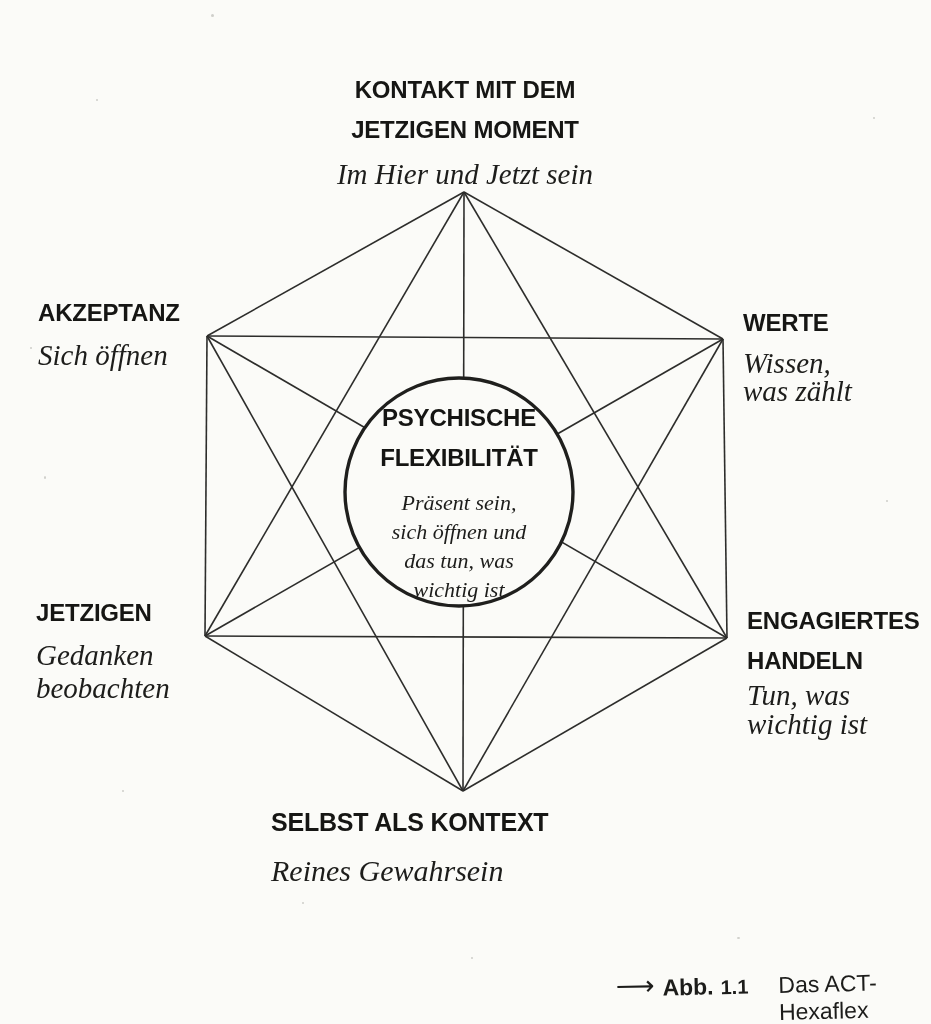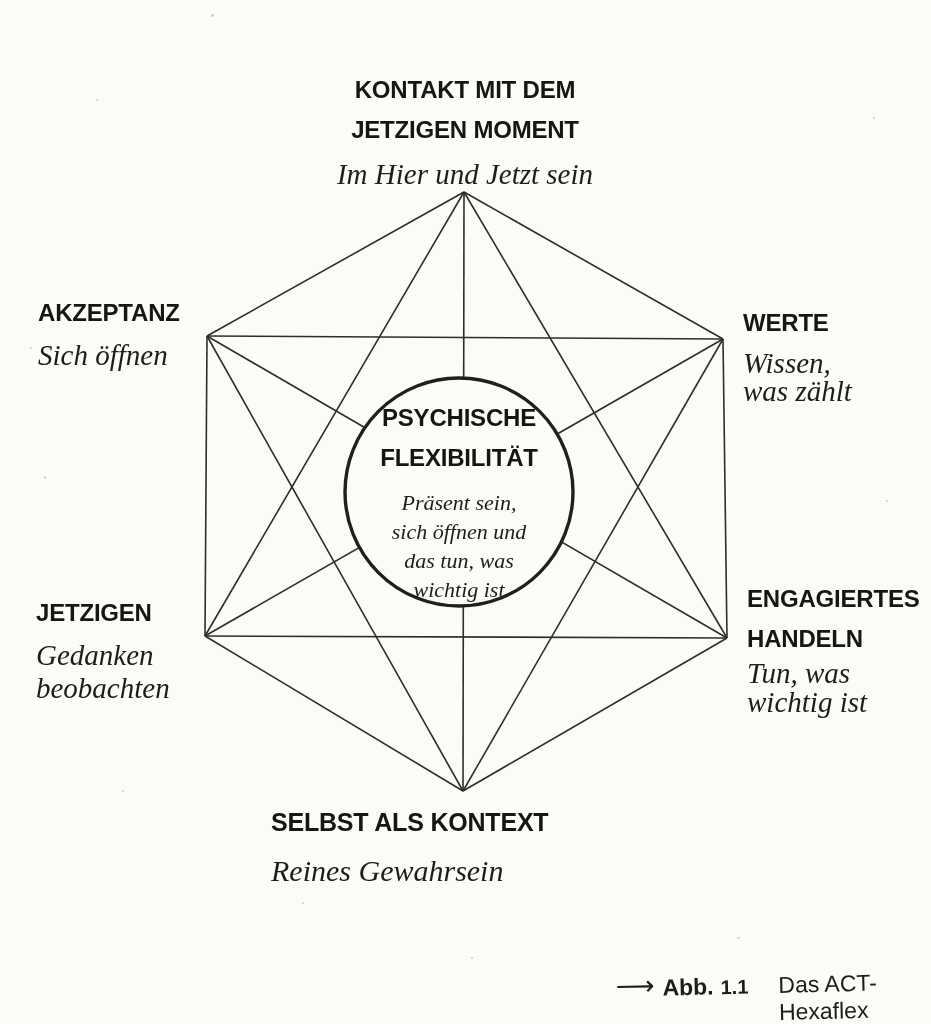--- a/index.html
+++ b/index.html
@@ -50,21 +50,21 @@
     white-space: pre-line;
     color: #1d1d1b;
   }
   
   .node-kontakt { left: 265px; top: 70px; width: 400px; text-align: center; }
   .node-kontakt .node-subtitle { margin-top: 8px; }
   
   .node-werte { left: 743px; top: 303px; width: 180px; }
   .node-werte .node-subtitle { margin-top: 6px; line-height: 28px; }
   
-  .node-engagiertes { left: 747px; top: 579px; width: 180px; }
+  .node-engagiertes { left: 747px; top: 601px; width: 180px; }
   .node-engagiertes .node-subtitle { line-height: 29px; }
   
   .node-selbst { left: 271px; top: 802px; width: 400px; text-align: left; }
   .node-selbst .node-title { font-size: 25px; }
   .node-selbst .node-subtitle { margin-top: 12px; font-size: 30px; }
   
   .node-defusion { left: 36px; top: 593px; width: 200px; }
   .node-defusion .node-subtitle { margin-top: 6px; }
   
   .node-akzeptanz { left: 38px; top: 293px; width: 200px; }

